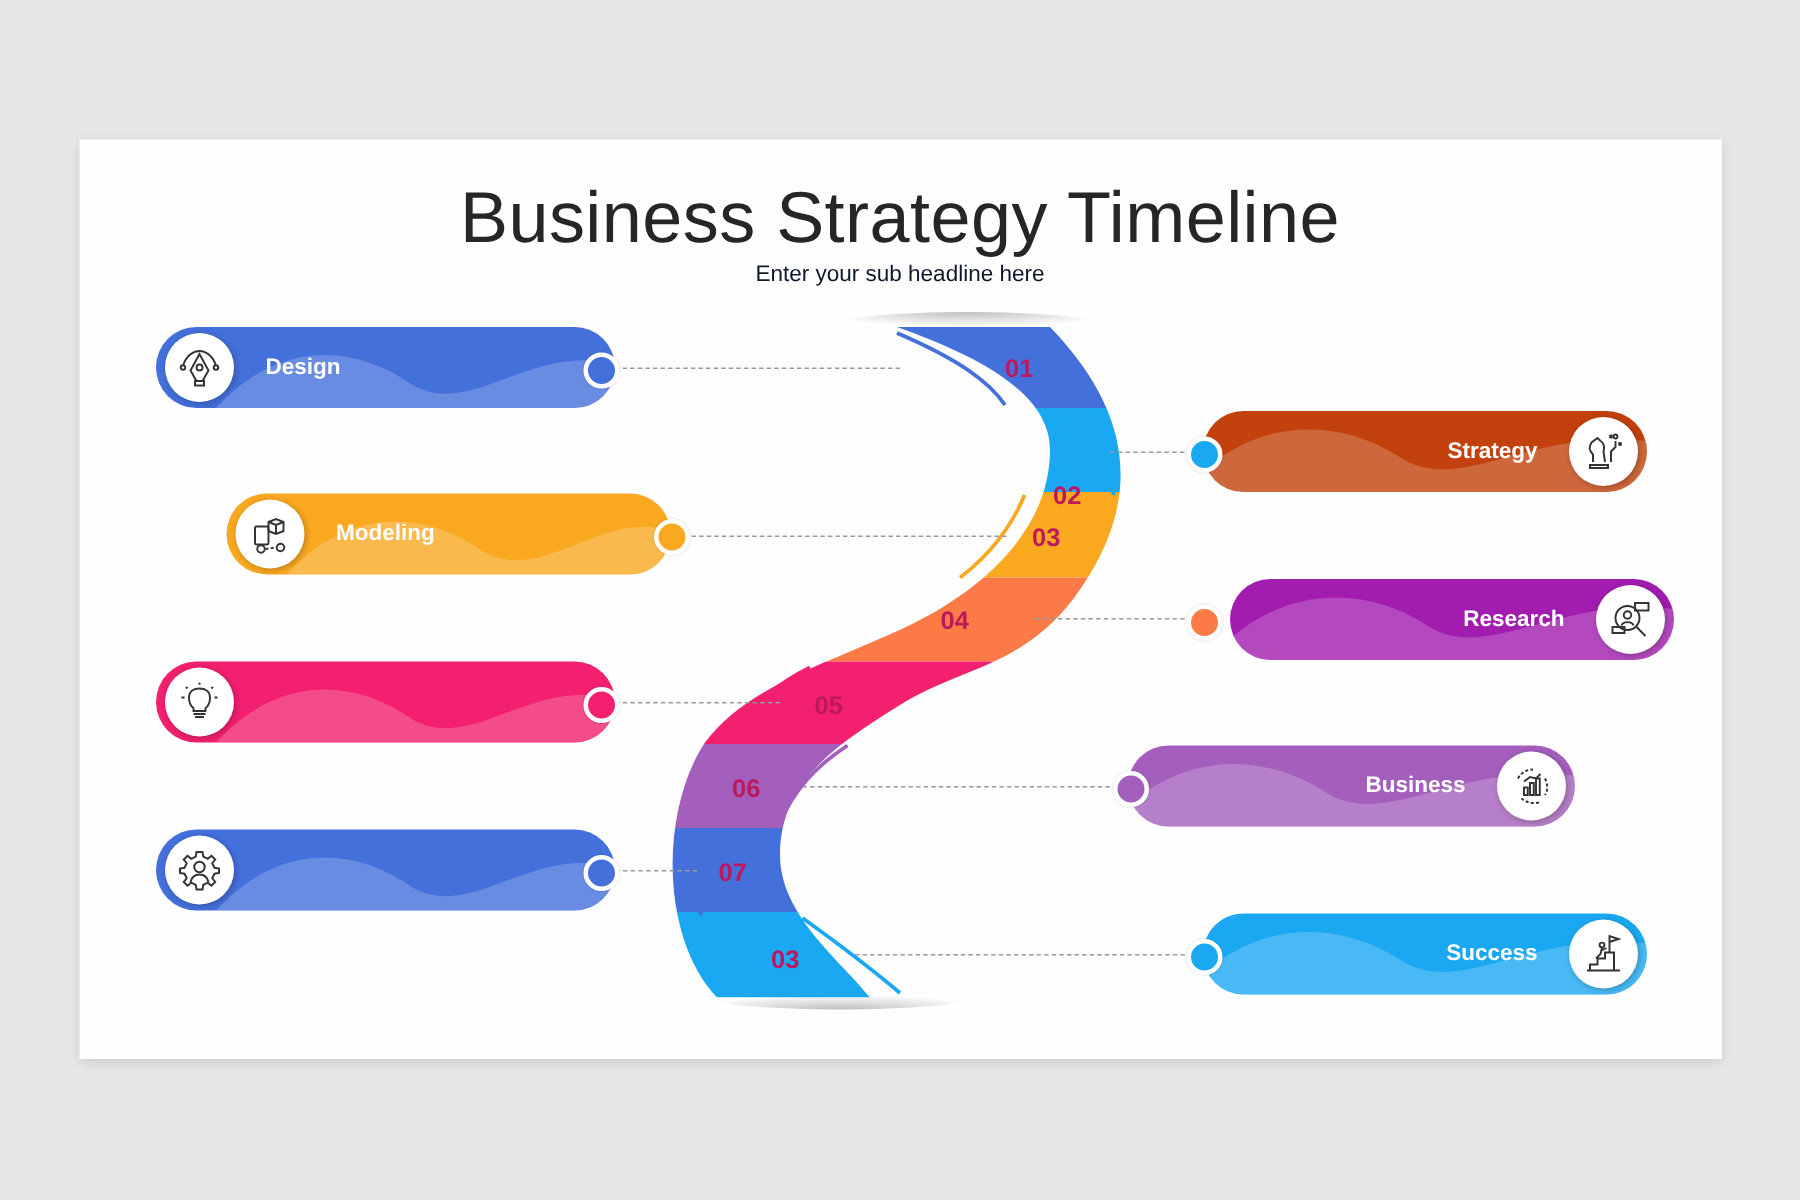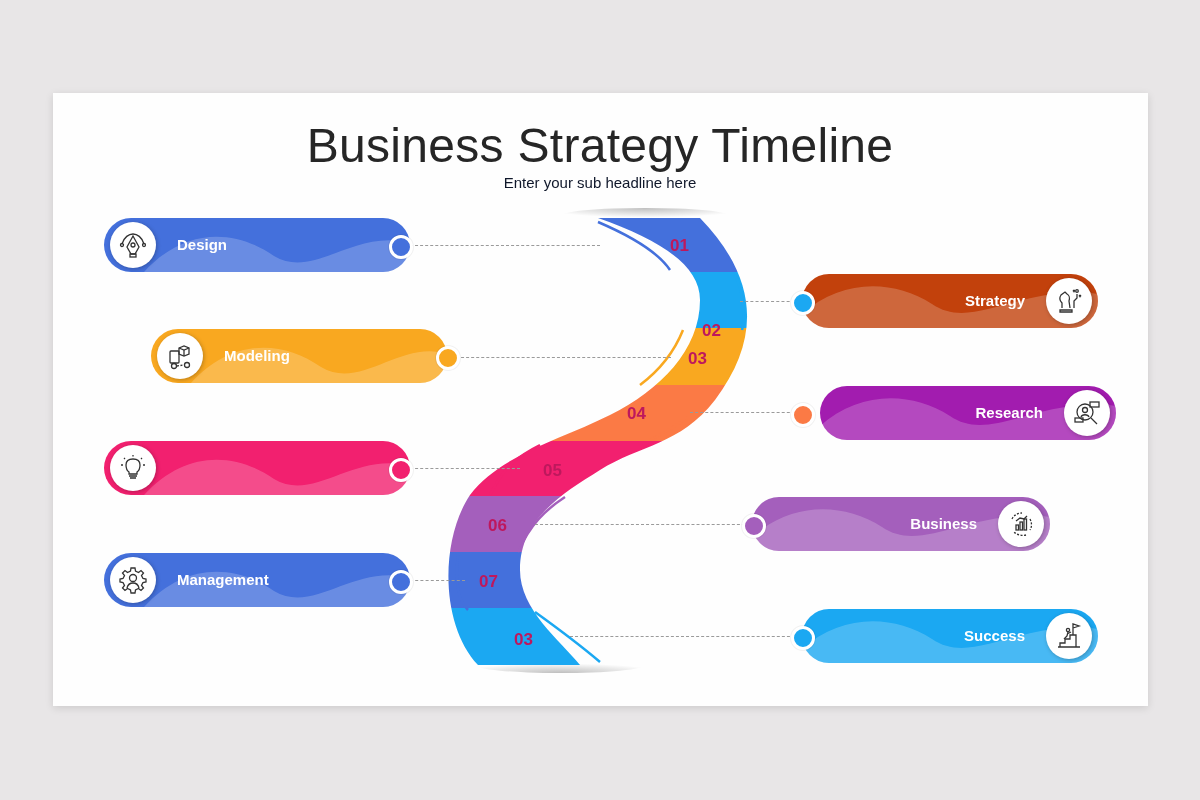--- a/index.html
+++ b/index.html
@@ -129,21 +129,20 @@
   <svg class="wave" width="306" height="54">
       <path d="M40,54 C80,10 130,10 170,38 C210,62 250,10 306,25 L306,54 Z" fill="#ffffff" fill-opacity="0.2"></path>
     </svg>
   <div class="icon-circle" style="left:6px;">
     <svg width="30" height="30" viewBox="0 0 30 30" fill="none" stroke="#333" stroke-width="1.3">
         <path d="M13,3 L17,3 L17.5,6 L20.5,7.5 L23,5.5 L25.5,8 L23.5,10.5 L25,13.5 L28,14 L28,17 L25,17.5 L23.5,20.5 L25.5,23 L23,25.5 L20.5,23.5 L17.5,25 L17,28 L13,28 L12.5,25 L9.5,23.5 L7,25.5 L4.5,23 L6.5,20.5 L5,17.5 L2,17 L2,14 L5,13.5 L6.5,10.5 L4.5,8 L7,5.5 L9.5,7.5 L12.5,6 Z"></path>
         <circle cx="15" cy="13" r="3.5"></circle>
         <path d="M9,23 C10,19 12,18 15,18 C18,18 20,19 21,23"></path>
       </svg>
   </div>
-  <div class="label" style="left:73px;">Management</div>
 </div>
 <div class="dot" style="left:389px;top:570px;background:#4470dc;"></div>
 
 <div class="pill" style="left:802px;top:274px;width:296px;background:#c2410c;">
   <svg class="wave" width="296" height="54">
       <path d="M0,40 C40,5 90,5 130,30 C170,58 220,10 296,20 L296,54 L0,54 Z" fill="#ffffff" fill-opacity="0.2"></path>
     </svg>
   <div class="label" style="right:73px;">Strategy</div>
   <div class="icon-circle" style="right:6px;">
     <svg width="30" height="30" viewBox="0 0 30 30" fill="none" stroke="#333" stroke-width="1.3">

